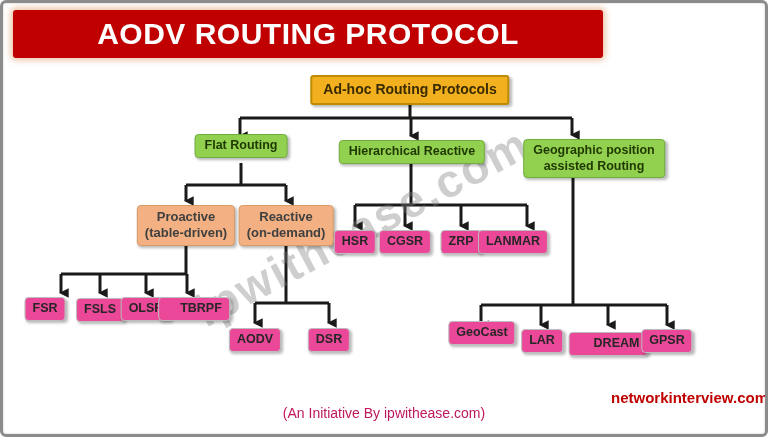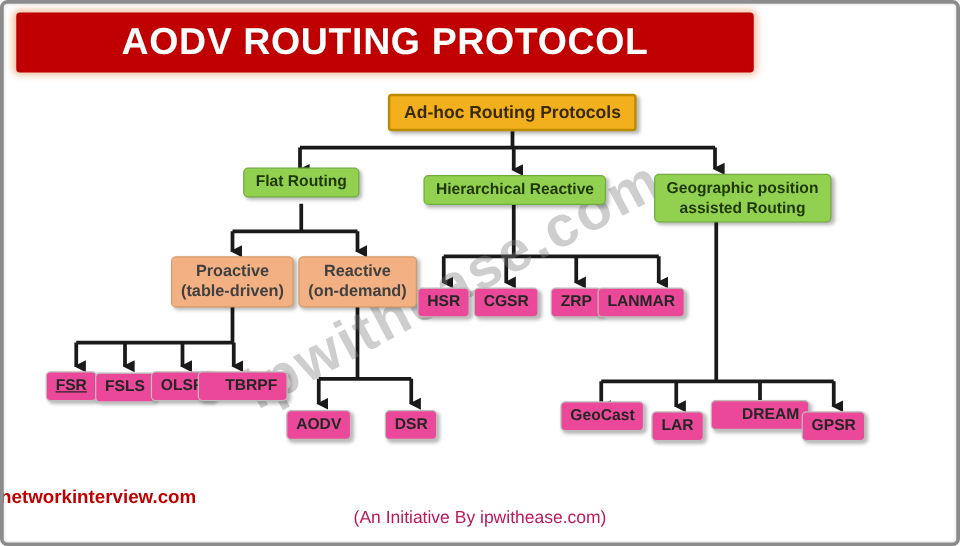--- a/index.html
+++ b/index.html
@@ -43,21 +43,21 @@
   }
   .peach-node {
     background:#F3B183; border:1px solid #D99A64; color:#404040;
     font-size:13px; padding:3px 7px; min-height:33px;
   }
   .leaf-node {
     background:#ec4899; border:1px solid #BDBDBD; color:#262626;
     font-size:12.5px; padding:3px 7px; min-height:22px; min-width:32px;
   }
   .footer-site {
-    position:absolute; left:0; top:389px; width:100%; text-align:left; z-index:3;
+    position:absolute; left:0; top:389px; width:100%; text-align:right; z-index:3;
     color:#C00000; font-weight:bold; font-size:15px;
   }
   .footer-note {
     position:absolute; left:0; top:405px; width:100%; text-align:center; z-index:3;
     color:#be185d; font-size:14px;
   }
 </style>
 </head>
 <body>
 
@@ -111,35 +111,35 @@
   <div class="node green-node" style="left:241px; top:134px;">Flat Routing</div>
   <div class="node green-node" style="left:412px; top:140px;">Hierarchical Reactive</div>
   <div class="node green-node" style="left:594px; top:139px;">Geographic position
 assisted Routing</div>
 
   <div class="node peach-node" style="left:186px; top:205px;">Proactive
 (table-driven)</div>
   <div class="node peach-node" style="left:286px; top:205px;">Reactive
 (on-demand)</div>
 
-  <div class="node leaf-node" style="left:57px; top:297px;text-decoration:underline;">FSR</div>
+  <div class="node leaf-node" style="left:45px; top:297px;">FSR</div>
   <div class="node leaf-node" style="left:100px; top:298px;">FSLS</div>
   <div class="node leaf-node" style="left:146px; top:297px;">OLSR</div>
   <div class="node leaf-node" style="left:194px; top:297px;padding-left:21px;">TBRPF</div>
 
   <div class="node leaf-node" style="left:255px; top:328px;">AODV</div>
   <div class="node leaf-node" style="left:329px; top:328px;">DSR</div>
 
   <div class="node leaf-node" style="left:355px; top:230px;">HSR</div>
   <div class="node leaf-node" style="left:405px; top:230px;">CGSR</div>
   <div class="node leaf-node" style="left:461px; top:230px;">ZRP</div>
   <div class="node leaf-node" style="left:513px; top:230px;">LANMAR</div>
 
   <div class="node leaf-node" style="left:482px; top:321px;">GeoCast</div>
   <div class="node leaf-node" style="left:542px; top:329px;">LAR</div>
-  <div class="node leaf-node" style="left:608px; top:320px;padding-left:24px;">DREAM</div>
+  <div class="node leaf-node" style="left:608px; top:332px;padding-left:24px;">DREAM</div>
   <div class="node leaf-node" style="left:667px; top:329px;">GPSR</div>
 
   <div class="footer-site">networkinterview.com</div>
   <div class="footer-note">(An Initiative By ipwithease.com)</div>
 
   <div class="frame"></div>
 </div>
 
 </body></html>

